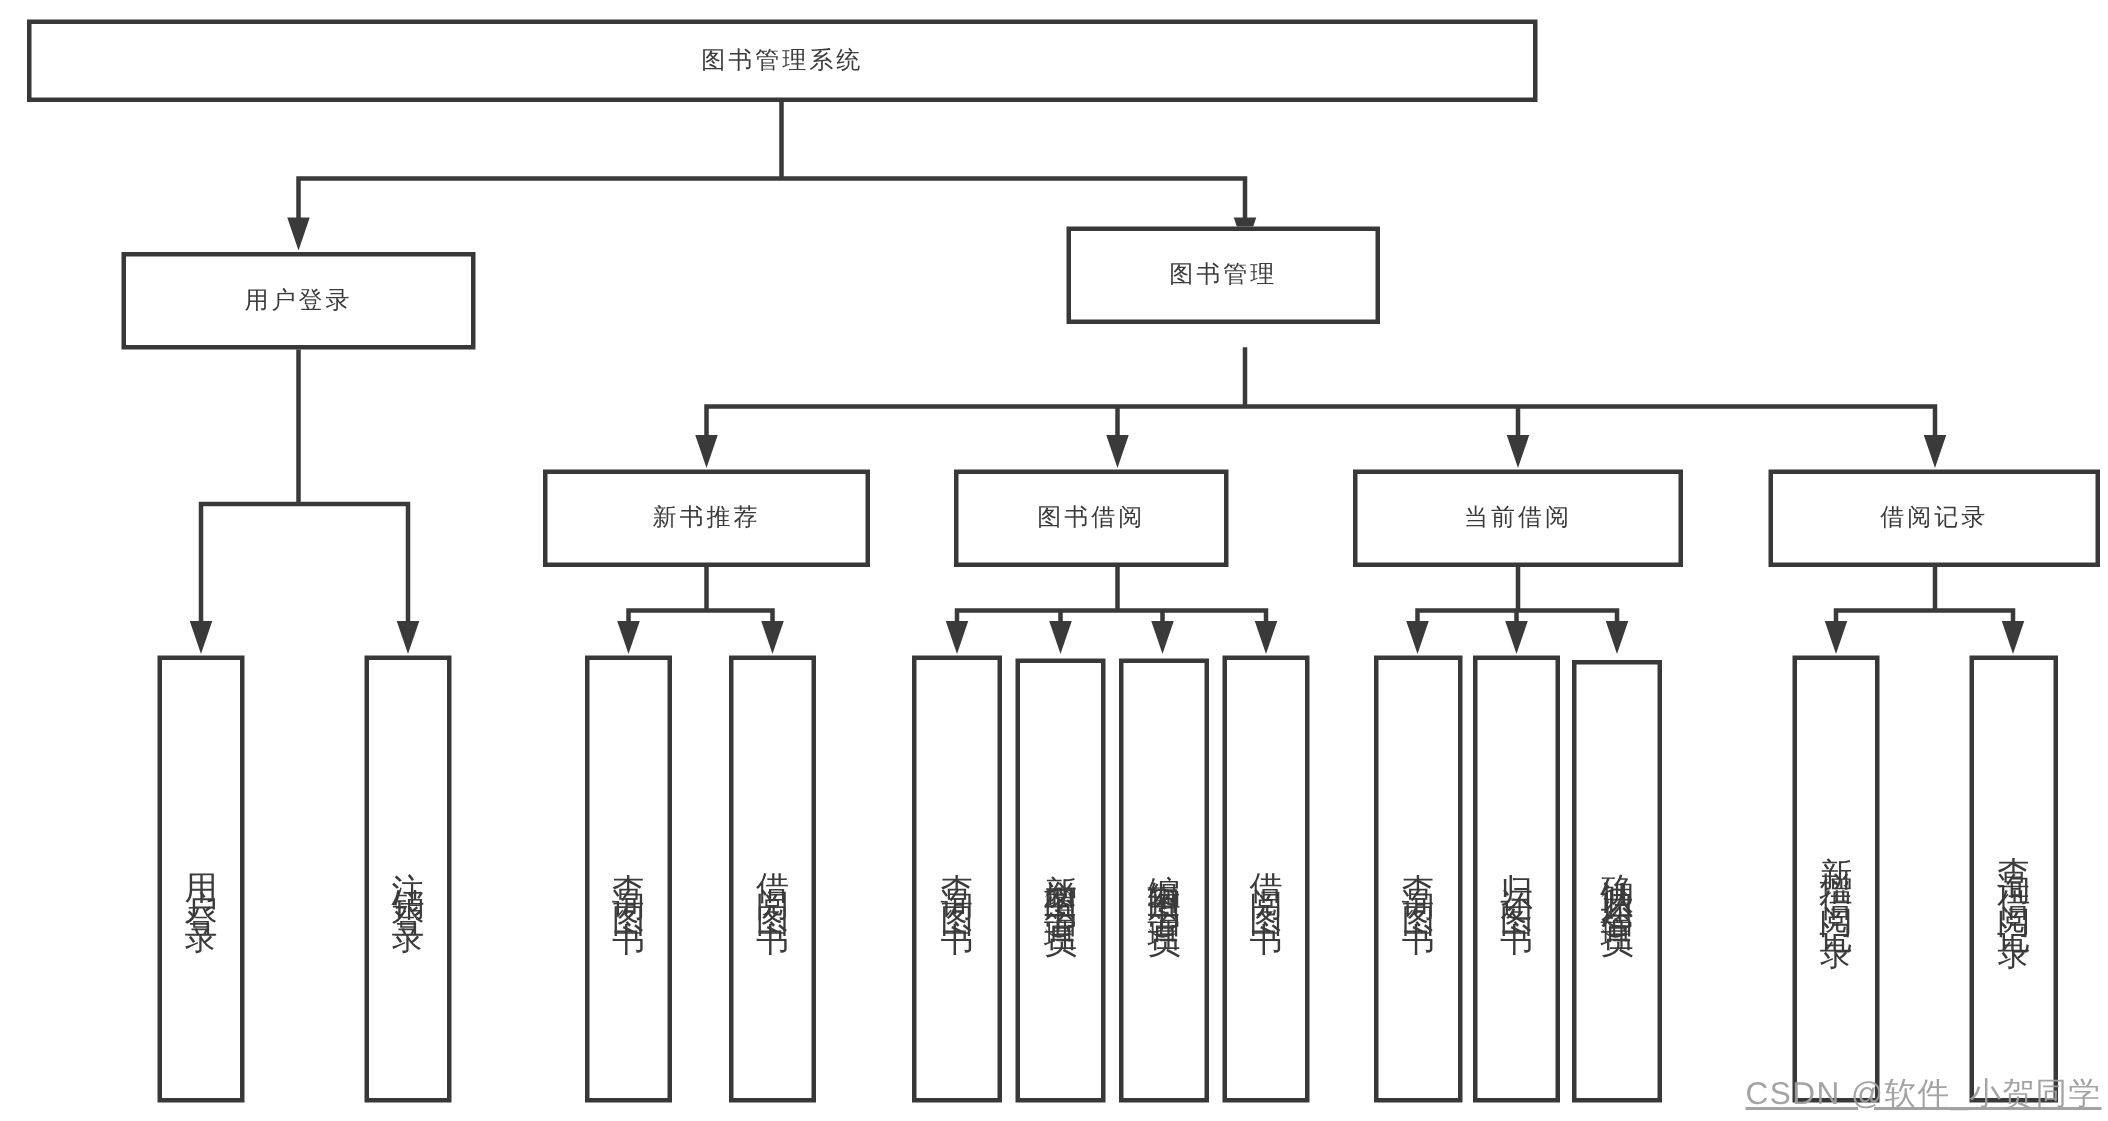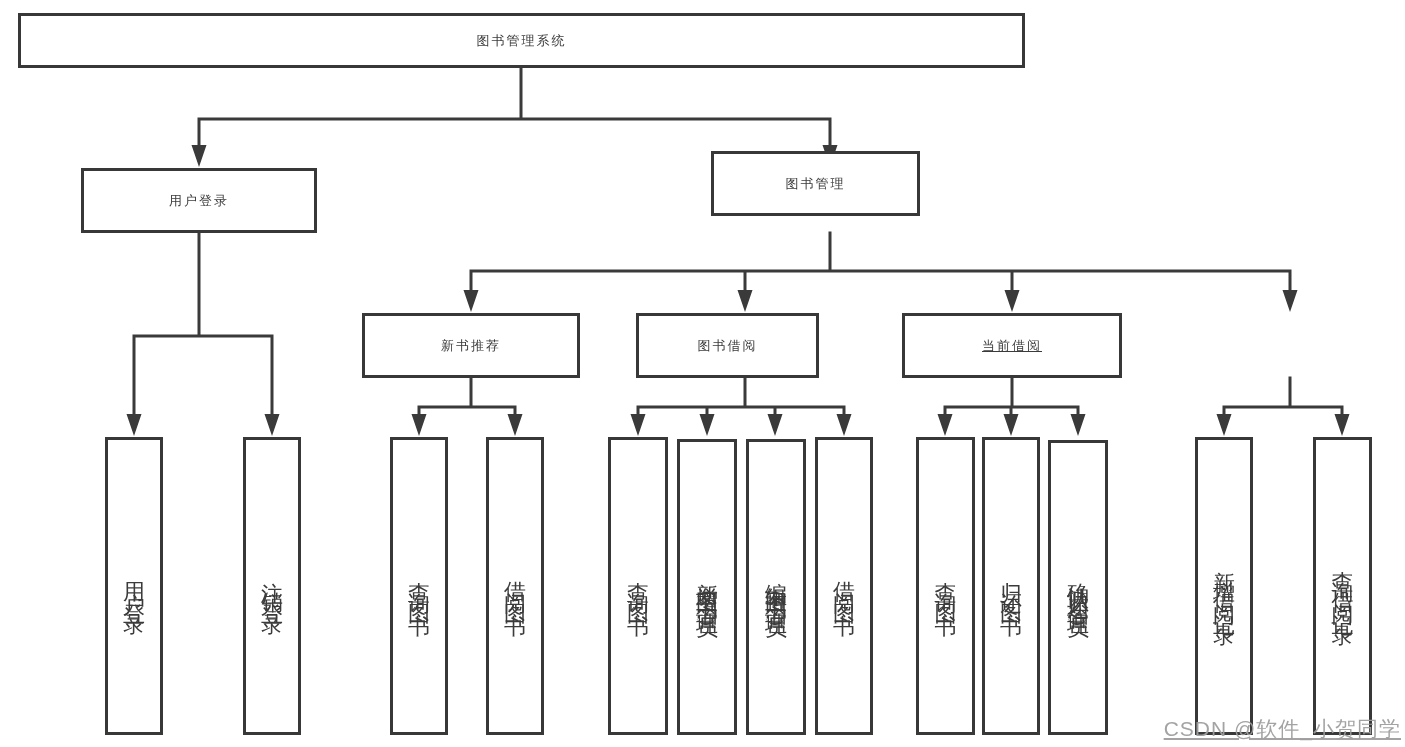--- a/index.html
+++ b/index.html
@@ -24,21 +24,21 @@
   }
   .node {
     position: absolute;
     box-sizing: border-box;
     background: #ffffff;
     border: 3px solid #383838;
     display: flex;
     align-items: center;
     justify-content: center;
     color: #3b3b3b;
-    font-size: 13px;
+    font-size: 16px;
     letter-spacing: 2px;
     white-space: nowrap;
   }
   .vnode {
     position: absolute;
     box-sizing: border-box;
     background: #ffffff;
     border: 3px solid #383838;
     display: flex;
     align-items: center;
@@ -139,22 +139,25 @@
   <div class="node" style="left:711px; top:151px; width:209px; height:65px;">
     <span>图书管理</span>
   </div>
 
   <div class="node" style="left:362px; top:313px; width:218px; height:65px;align-items:center;">
     <span>新书推荐</span>
   </div>
   <div class="node" style="left:636px; top:313px; width:183px; height:65px;text-align:center;">
     <span>图书借阅</span>
   </div>
-  <div class="node" style="left:902px; top:313px; width:220px; height:65px;text-decoration:underline;">
+  <div class="node" style="left:902px; top:313px; width:220px; height:65px;">
     <span>当前借阅</span>
+  </div>
+  <div class="node" style="left:1179px; top:313px; width:221px; height:65px;">
+    <span>借阅记录</span>
   </div>
 
   <div class="vnode" style="left:105px; top:437px; width:58px; height:298px;">
     <span>用户登录</span>
   </div>
   <div class="vnode" style="left:243px; top:437px; width:58px; height:298px;">
     <span>注销登录</span>
   </div>
 
   <div class="vnode" style="left:390px; top:437px; width:58px; height:298px;">

